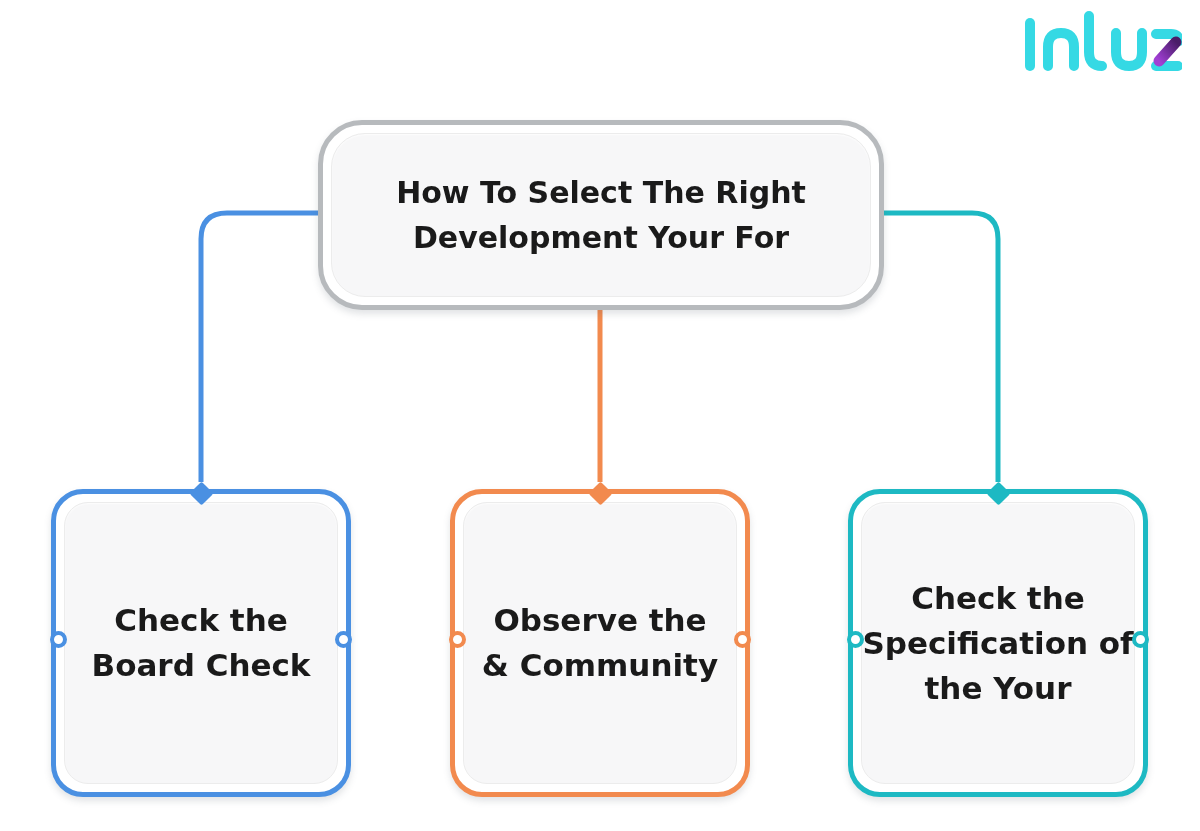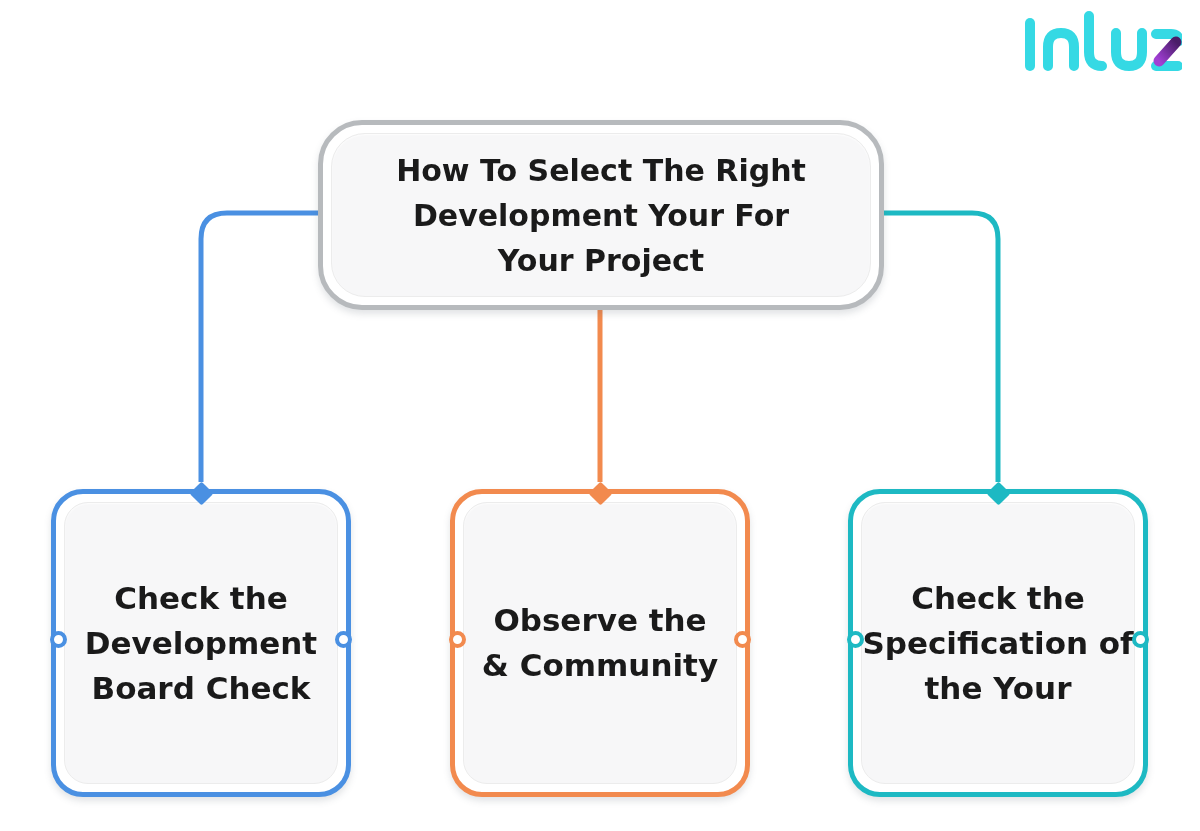--- a/index.html
+++ b/index.html
@@ -93,33 +93,31 @@
       <path d="M134 55 H156"></path>
     </g>
     <path d="M154 31 L137 50" stroke="url(#zgrad)" stroke-width="11" stroke-linecap="round" fill="none"></path>
   </svg>
 
   <div class="node root">
     <div class="inner">
       <div class="txt title">
         <span class="line">How To Select The Right</span>
         <span class="line">Development Your For</span>
-        <span class="line">Your Project</span>
       </div>
     </div>
   </div>
 
   <div class="node child n0">
     <span class="diamond"></span>
     <span class="port port-l"></span>
     <span class="port port-r"></span>
     <div class="inner">
       <div class="txt label">
         <span class="line">Check the</span>
-        <span class="line">Development</span>
         <span class="line">Board Check</span>
       </div>
     </div>
   </div>
 
   <div class="node child n1">
     <span class="diamond"></span>
     <span class="port port-l"></span>
     <span class="port port-r"></span>
     <div class="inner">

